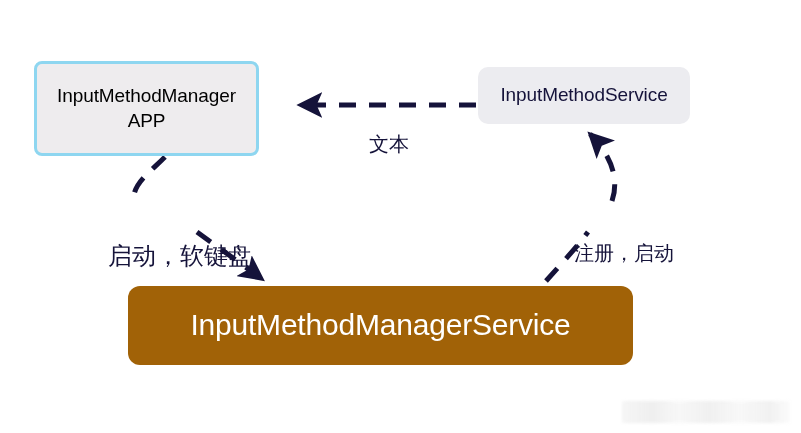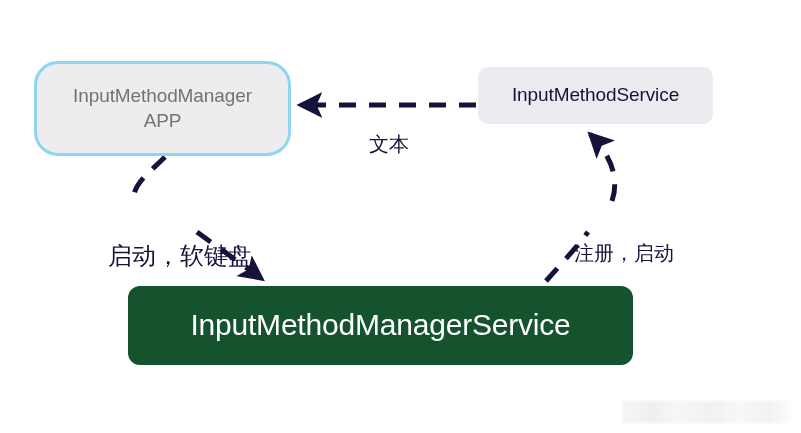--- a/index.html
+++ b/index.html
@@ -28,49 +28,49 @@
     display: flex;
     align-items: center;
     justify-content: center;
     text-align: center;
     line-height: 1.28;
   }
   
   #node-app {
     left: 34px;
     top: 61px;
-    width: 257px;
+    width: 225px;
     height: 95px;
     background: #eeecee;
     border: 3px solid #8ed6f0;
-    border-radius: 24px;
-    color: #737373;
+    border-radius: 8px;
+    color: #000000;
     font-size: 19px;
     letter-spacing: -0.1px;
   }
   
   #node-service {
     left: 478px;
     top: 67px;
-    width: 235px;
+    width: 212px;
     height: 57px;
     background: #ececf0;
     border: none;
     border-radius: 10px;
     color: #15133a;
     font-size: 19px;
     letter-spacing: -0.1px;
   }
   
   #node-manager-service {
     left: 128px;
     top: 286px;
     width: 505px;
     height: 79px;
-    background: #14532d;
+    background: #a16207;
     border: none;
     border-radius: 12px;
     color: #ffffff;
     font-size: 30px;
     letter-spacing: -0.2px;
   }
   .node-label {
     display: block;
     white-space: pre-line;
     pointer-events: none;

